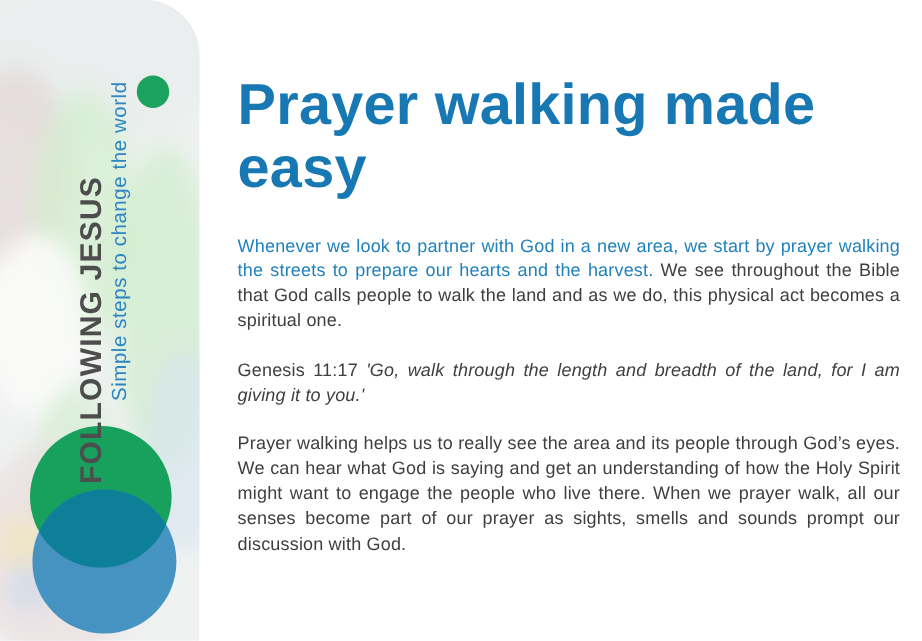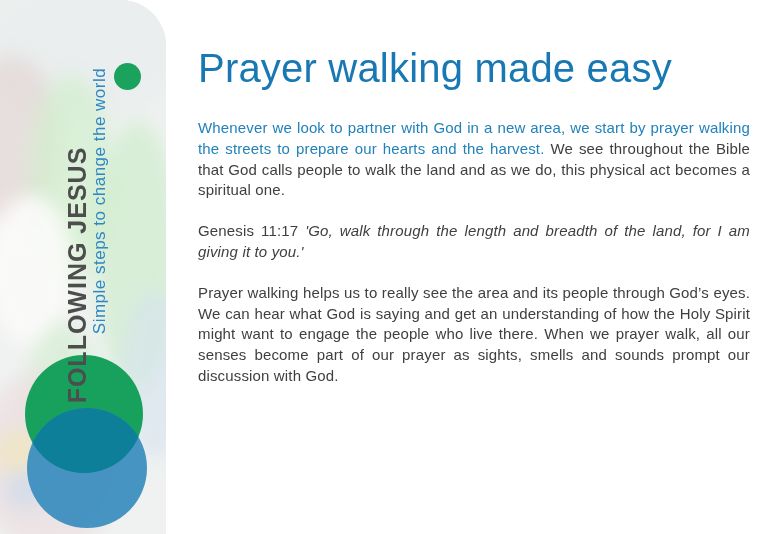--- a/index.html
+++ b/index.html
@@ -51,22 +51,22 @@
     letter-spacing:1px; color:#4d4d4d;
   }
   .vtext.tagline {
     left:100px; top:201px; font-size:17px; font-weight:400;
     letter-spacing:.5px; color:#2e86c3;
   }
 
   
   .content { position:absolute; left:198px; top:46px; width:552px; }
   h1.title {
-    font-size:40px; line-height:1.1; font-weight:400; color:#1878b4;
-    letter-spacing:.2px; margin:0 0 28px 0;
+    font-size:48px; line-height:1.1; font-weight:700; color:#1878b4;
+    letter-spacing:.2px; margin:16px 0 28px 0;
   }
   .content p {
     font-size:15px; line-height:20.8px; letter-spacing:.15px;
     color:#3f3f3f; text-align:justify; margin:0 0 20px 0;
   }
   .content p:last-child { margin-bottom:0; }
   .em-blue { color:#2181ba; font-weight:400; }
   .quote { font-style:italic; }
 </style>
 </head>

